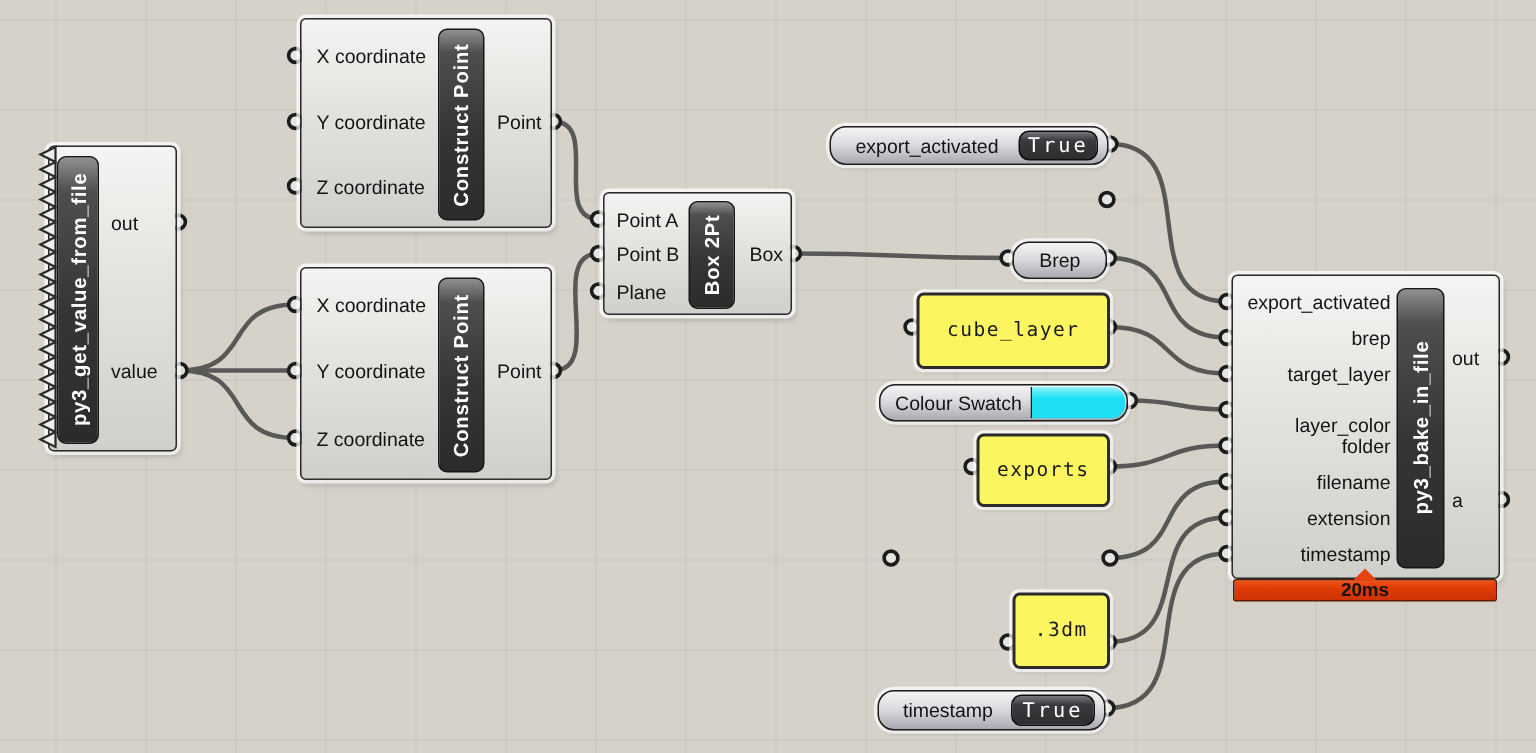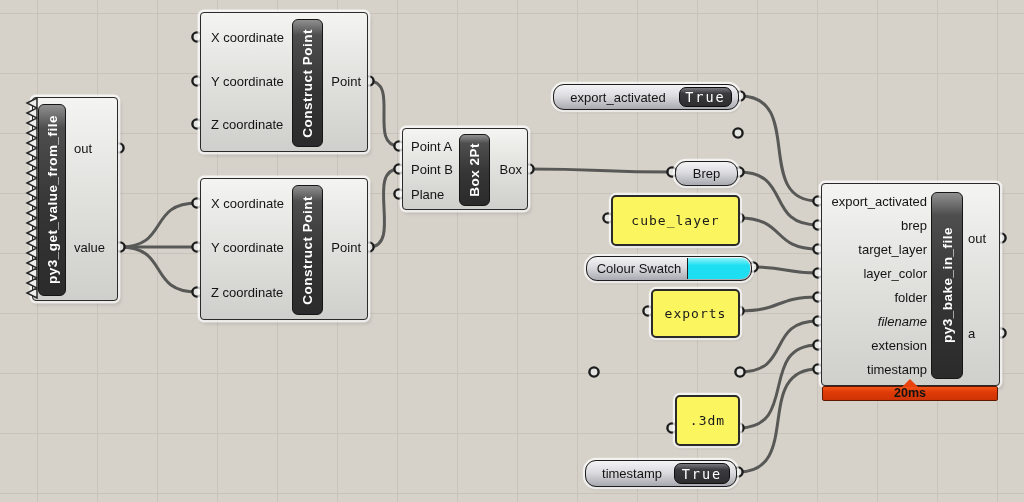--- a/index.html
+++ b/index.html
@@ -210,23 +210,23 @@
     <span class="cap-label" style="margin-right:58px;">timestamp</span>
     <div class="darkbox" style="right:6px;width:54px;">
       <span>True</span>
     </div>
   </div>
 
   <div class="comp" style="left:821px;top:183px;width:177px;height:201px;">
     <div class="plabel r" style="left:8px;top:9px;width:97px;">export_activated</div>
     <div class="plabel r" style="left:8px;top:33px;width:97px;">brep</div>
     <div class="plabel r" style="left:8px;top:57px;width:97px;">target_layer</div>
-    <div class="plabel r" style="left:8px;top:81px;width:97px;">layer_color</div>
+    <div class="plabel r" style="left:8px;top:91px;width:97px;">layer_color</div>
     <div class="plabel r" style="left:8px;top:105px;width:97px;">folder</div>
-    <div class="plabel r" style="left:8px;top:129px;width:97px;font-style:italic;">filename</div>
+    <div class="plabel r" style="left:8px;top:129px;width:97px;">filename</div>
     <div class="plabel r" style="left:8px;top:153px;width:97px;">extension</div>
     <div class="plabel r" style="left:8px;top:177px;width:97px;">timestamp</div>
     <div class="vbar" style="left:109px;top:8px;width:30px;height:185px;">
       <span>py3_bake_in_file</span>
     </div>
     <div class="plabel l" style="left:146px;top:46px;width:28px;">out</div>
     <div class="plabel l" style="left:146px;top:141px;width:28px;">a</div>
   </div>
 
   <div class="runtime" style="left:822px;top:386px;width:174px;height:13px;">

